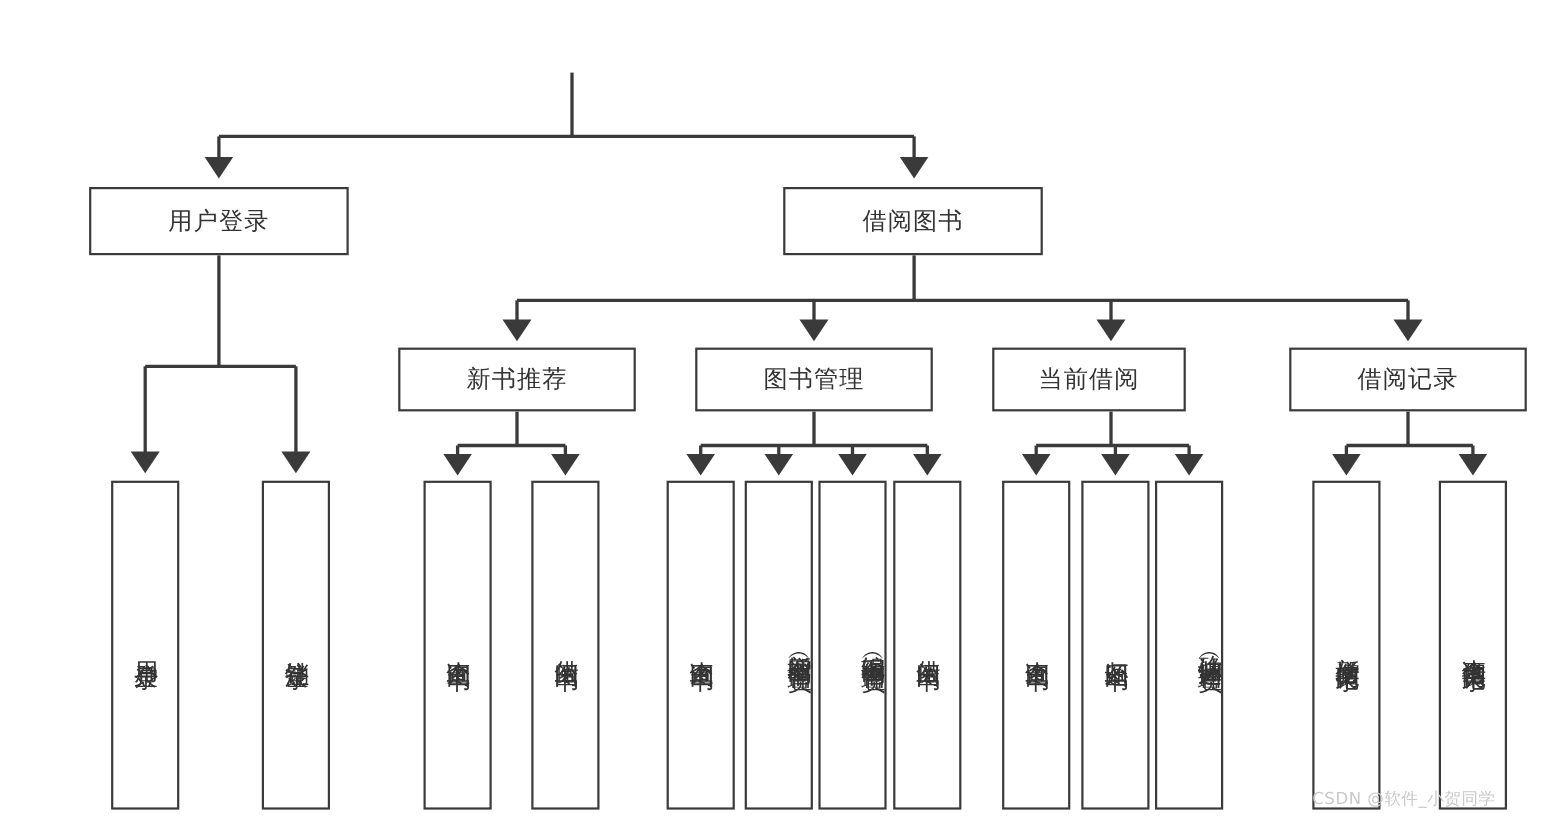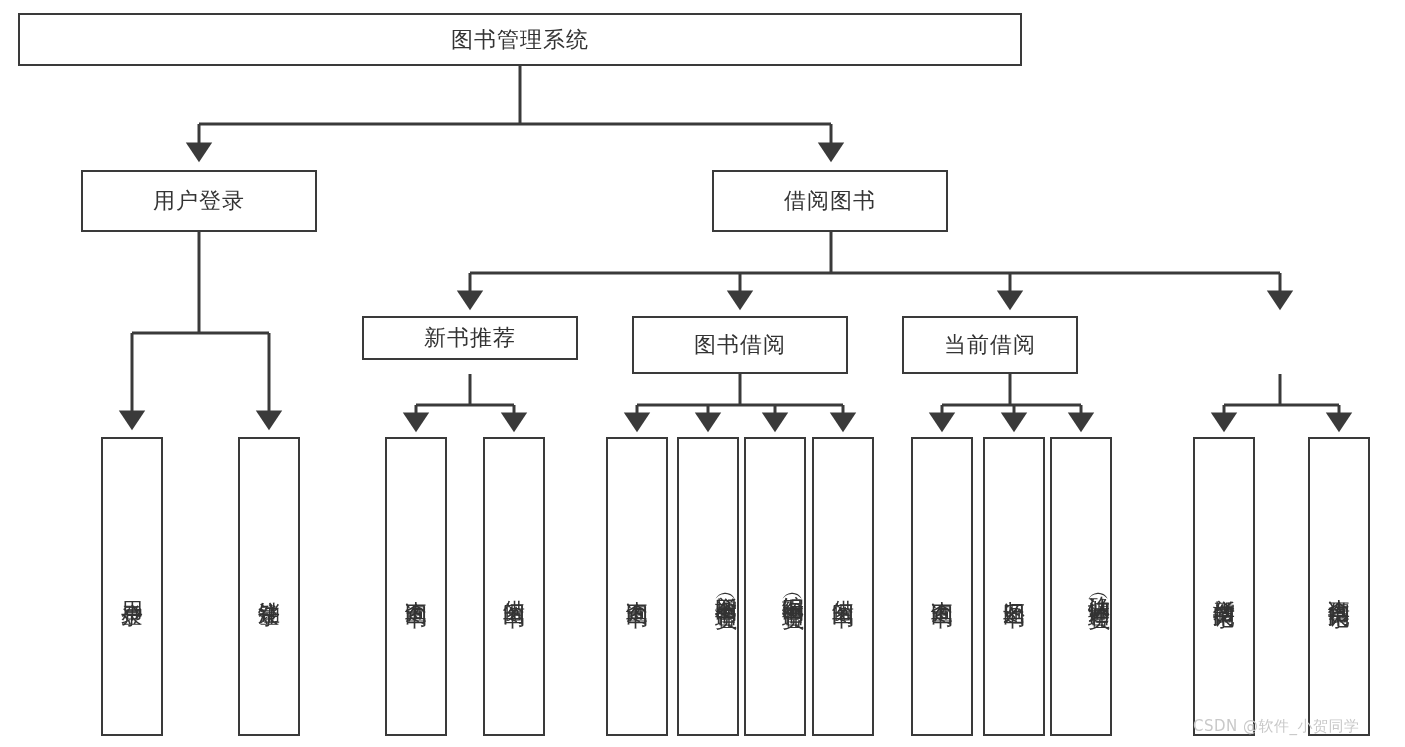--- a/index.html
+++ b/index.html
@@ -116,39 +116,39 @@
       <path d="M1014,405 L1014,422" marker-end="url(#arrow)"></path>
       <path d="M1081,405 L1081,422" marker-end="url(#arrow)"></path>
 
       <path d="M1280,374 L1280,405"></path>
       <path d="M1224,405 L1339,405"></path>
       <path d="M1224,405 L1224,422" marker-end="url(#arrow)"></path>
       <path d="M1339,405 L1339,422" marker-end="url(#arrow)"></path>
     </g>
   </svg>
 
-  <div class="node horiz" style="left:18px; top:13px; width:1004px; height:53px;">
-    <span class="node-label">图书管理系统</span>
-  </div>
 
   <div class="node horiz" style="left:81px; top:170px; width:236px; height:62px;">
     <span class="node-label">用户登录</span>
   </div>
   <div class="node horiz" style="left:712px; top:170px; width:236px; height:62px;">
     <span class="node-label">借阅图书</span>
   </div>
 
-  <div class="node horiz" style="left:362px; top:316px; width:216px; height:44px;">
+  <div class="node horiz" style="left:362px; top:316px; width:216px; height:58px;">
     <span class="node-label">新书推荐</span>
   </div>
   <div class="node horiz" style="left:632px; top:316px; width:216px; height:58px;">
-    <span class="node-label">图书借阅</span>
+    <span class="node-label">图书管理</span>
   </div>
   <div class="node horiz" style="left:902px; top:316px; width:176px; height:58px;">
     <span class="node-label">当前借阅</span>
+  </div>
+  <div class="node horiz" style="left:1172px; top:316px; width:216px; height:58px;">
+    <span class="node-label">借阅记录</span>
   </div>
 
   <div class="node vert" style="left:101px; top:437px; width:62px; height:299px;">
     <span class="vtext">用户登录</span>
   </div>
   <div class="node vert" style="left:238px; top:437px; width:62px; height:299px;">
     <span class="vtext">注销登录</span>
   </div>
 
   <div class="node vert" style="left:385px; top:437px; width:62px; height:299px;">

